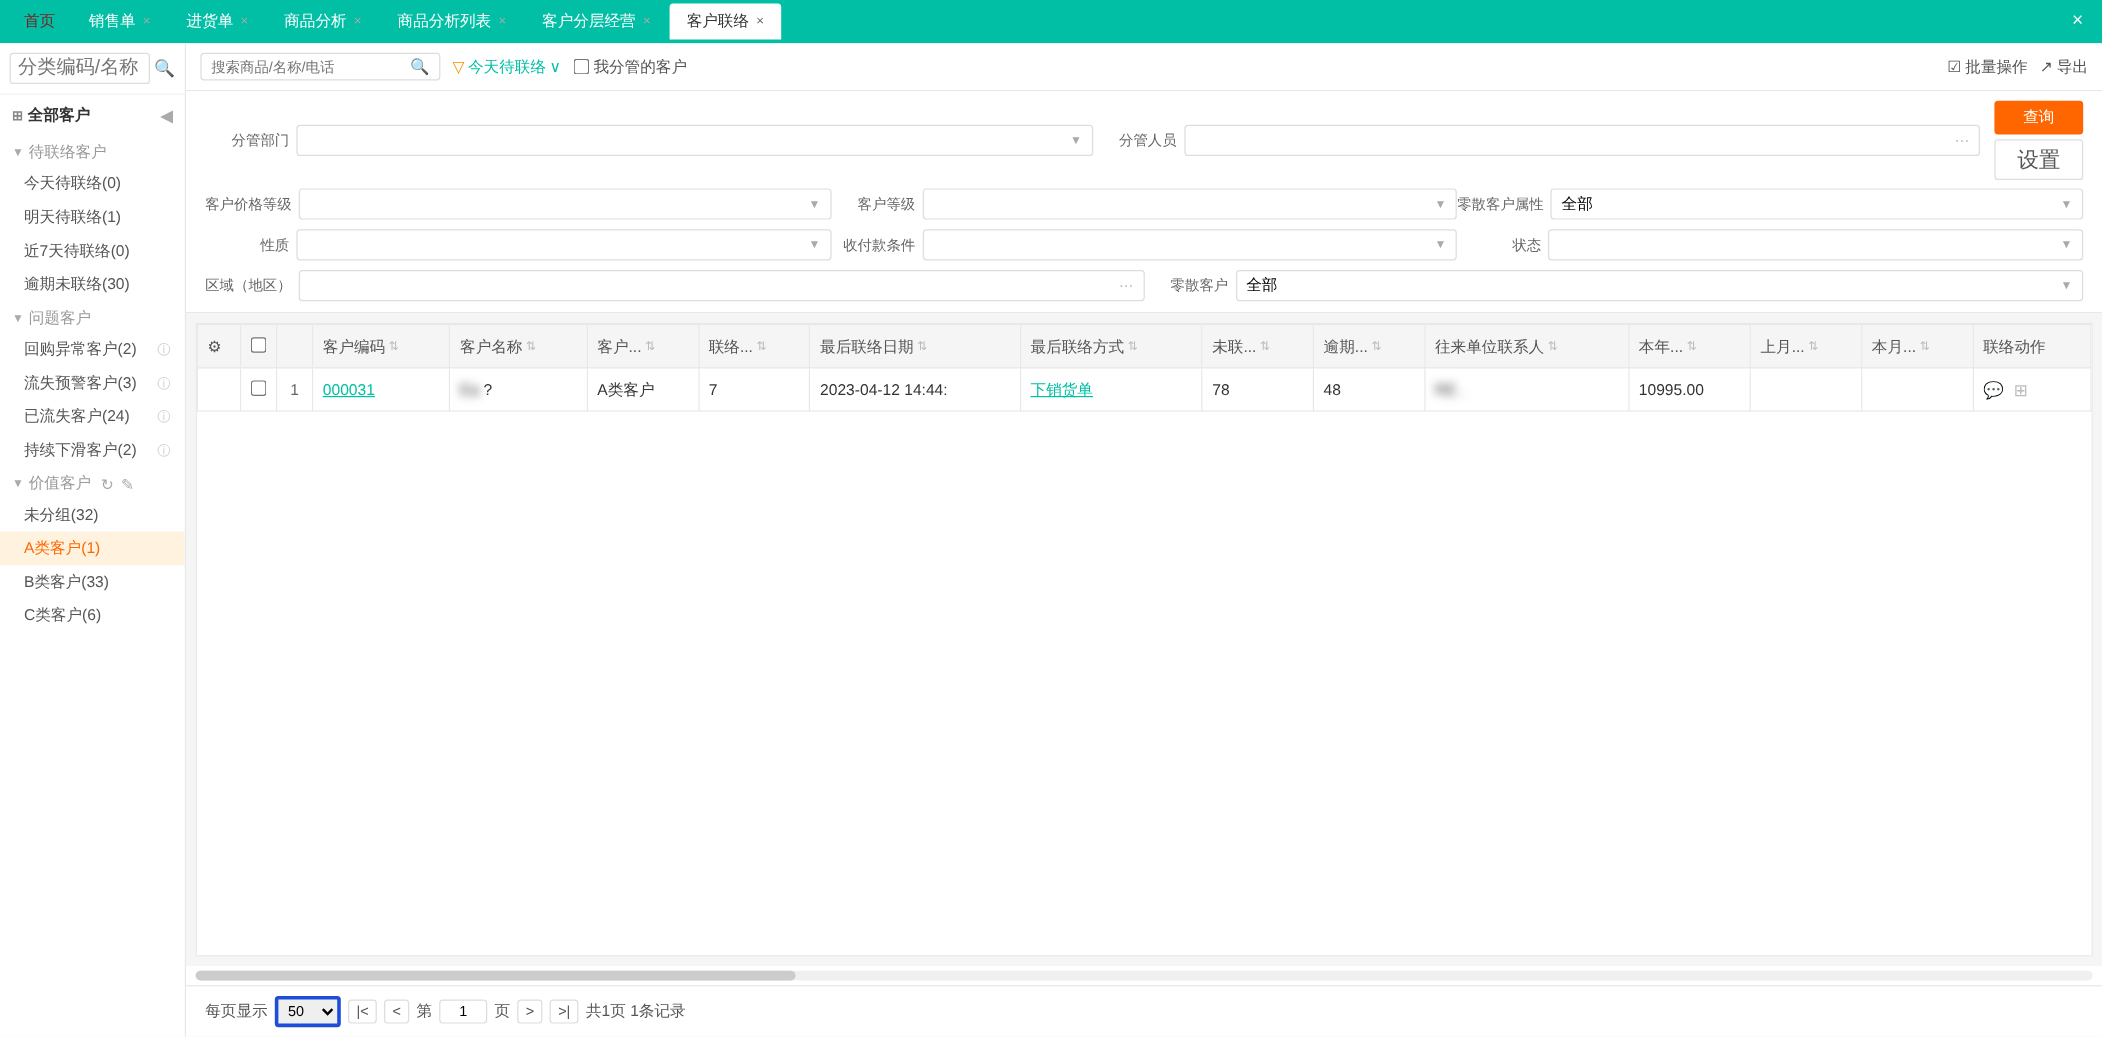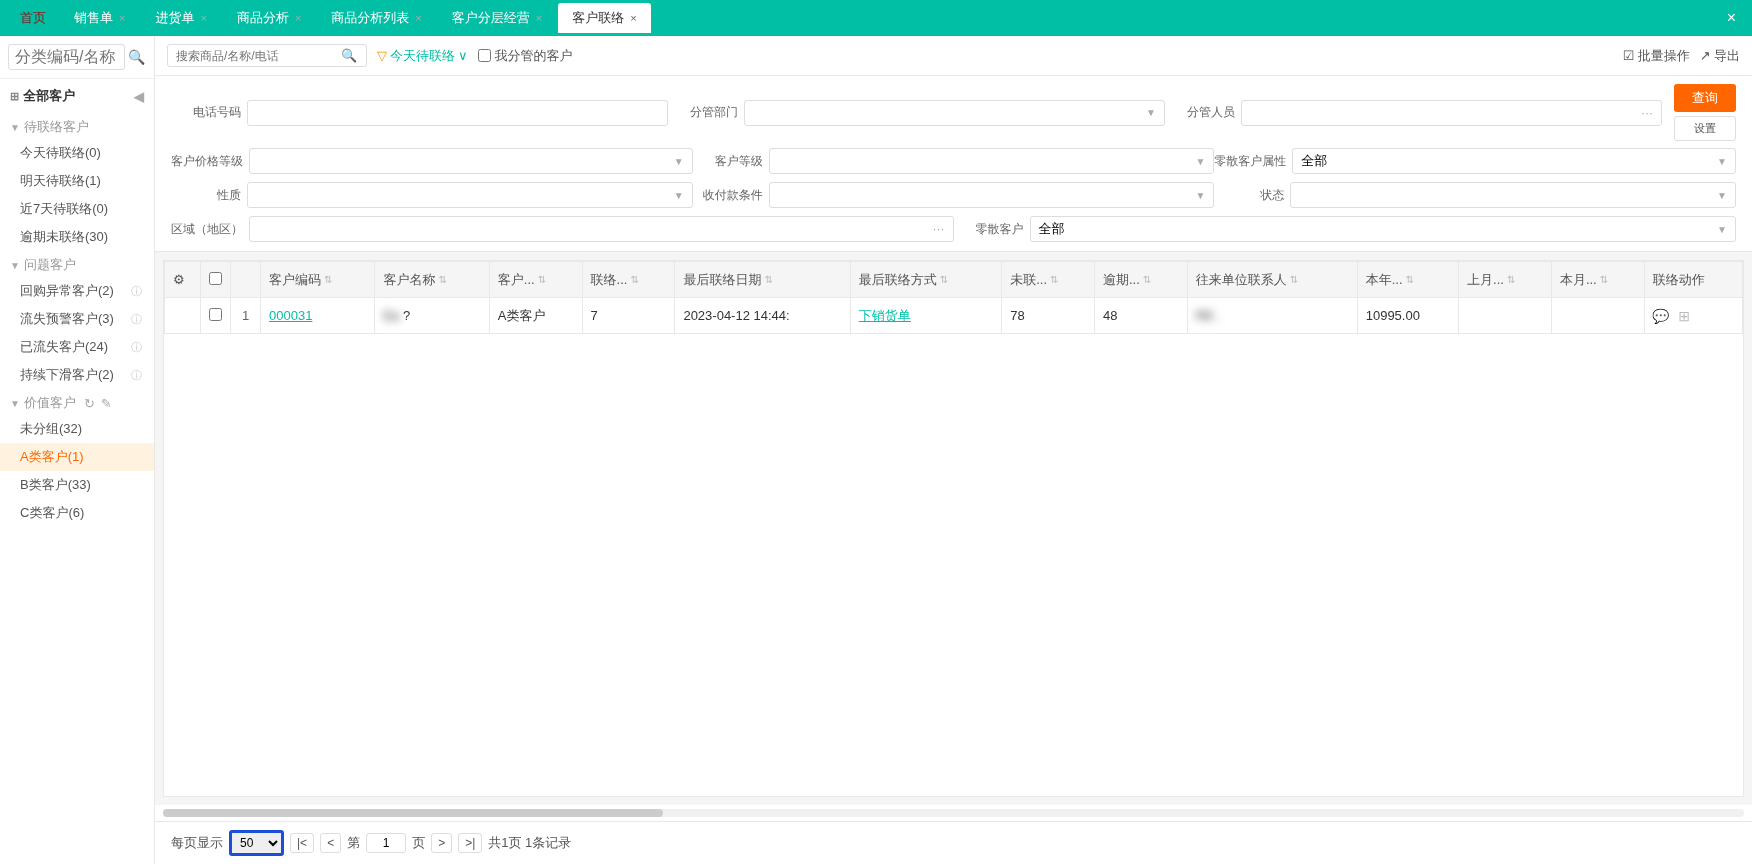--- a/index.html
+++ b/index.html
@@ -220,21 +220,21 @@
       cursor: pointer;
       font-size: 13px;
     }
     .btn-settings {
       background: #fff;
       color: #555;
       border: 1px solid #ddd;
       border-radius: 3px;
       padding: 4px 18px;
       cursor: pointer;
-      font-size: 11px;
+      font-size: 18px;
     }
 
     
     .table-area {
       flex: 1;
       overflow: auto;
       background: #fff;
       margin: 8px;
       border: 1px solid #e8e8e8;
     }
@@ -464,24 +464,20 @@
         <span class="export-btn">
           <span>↗</span>
           <span>导出</span>
         </span>
       </div>
     </div>
 
     <div class="adv-filter">
 
       <div class="filter-row">
-        <div class="filter-cell">
-          <span class="filter-label">电话号码</span>
-          <input class="filter-input" type="text" style="">
-        </div>
         <div class="filter-cell">
           <span class="filter-label">分管部门</span>
           <div class="filter-select">
             <span></span>
             <span class="sel-arrow">▼</span>
           </div>
         </div>
         <div class="filter-cell">
           <span class="filter-label">分管人员</span>
           <div class="filter-select">

